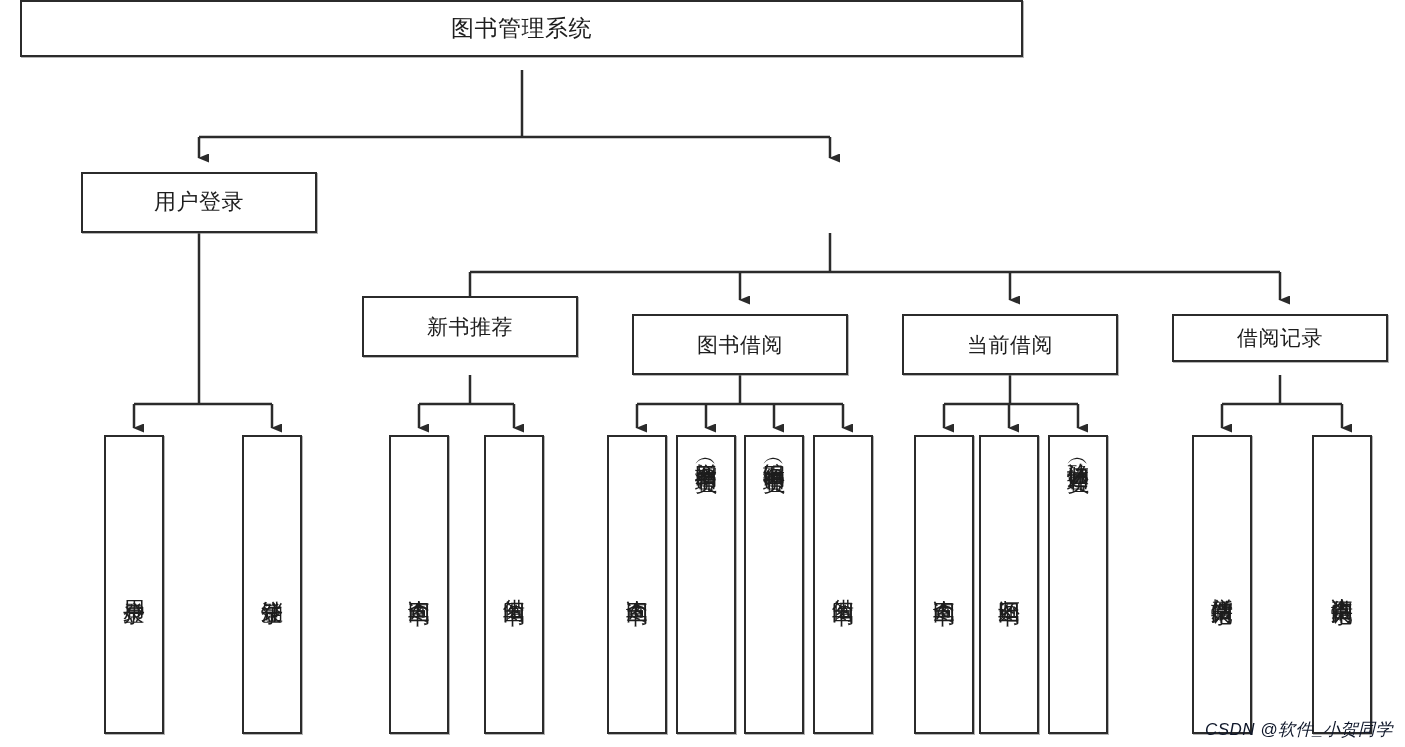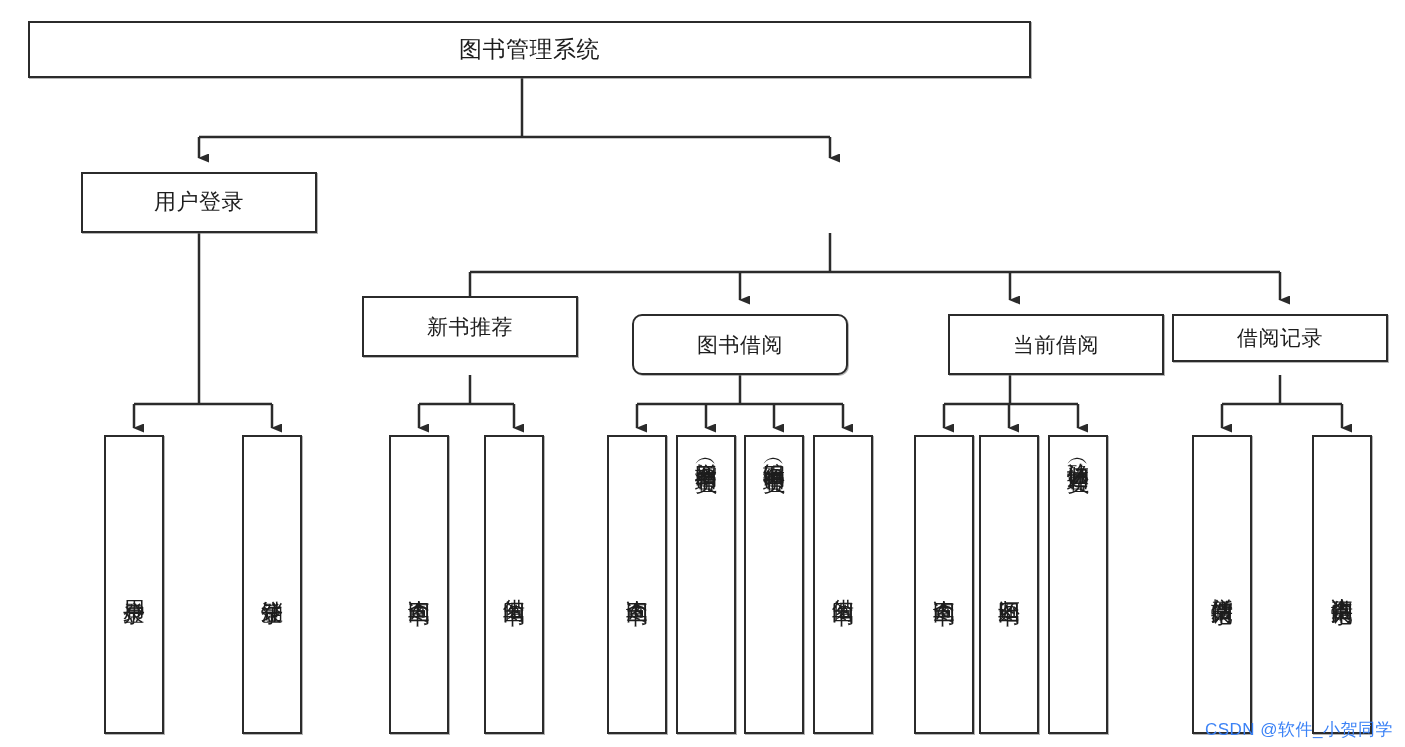--- a/index.html
+++ b/index.html
@@ -59,23 +59,24 @@
   }
   .node.leaf.centered {
     align-items: center;
     padding-top: 0;
   }
   .watermark {
     position: absolute;
     right: 12px;
     bottom: 6px;
     font-size: 17px;
-    color: #3b82f6;
+    color: #0f172a;
     white-space: nowrap;
     letter-spacing: 0.5px;
+    font-style: italic;
   }
 </style>
 </head>
 <body>
 
 <div id="canvas">
 
   <svg class="connectors" viewBox="0 0 1405 747">
     <defs>
       <marker id="arrow" markerWidth="10" markerHeight="11" refX="4.5" refY="10" orient="auto" markerUnits="userSpaceOnUse">
@@ -119,35 +120,35 @@
       <path d="M1009,404 L1009,428" marker-end="url(#arrow)"></path>
       <path d="M1078,404 L1078,428" marker-end="url(#arrow)"></path>
 
       <path d="M1280,375 L1280,404"></path>
       <path d="M1222,404 L1342,404"></path>
       <path d="M1222,404 L1222,428" marker-end="url(#arrow)"></path>
       <path d="M1342,404 L1342,428" marker-end="url(#arrow)"></path>
     </g>
   </svg>
 
-  <div class="node root" style="left:20px; top:21px; width:1003px; height:57px;margin-left:8px;">
+  <div class="node root" style="left:20px; top:0; width:1003px; height:57px;">
     <span class="label">图书管理系统</span>
   </div>
 
   <div class="node level2" style="left:81px; top:172px; width:236px; height:61px;">
     <span class="label">用户登录</span>
   </div>
 
   <div class="node level3" style="left:362px; top:296px; width:216px; height:61px;">
     <span class="label">新书推荐</span>
   </div>
-  <div class="node level3" style="left:632px; top:314px; width:216px; height:61px;border-radius:10px;">
+  <div class="node level3" style="left:632px; top:314px; width:216px; height:61px;">
     <span class="label">图书借阅</span>
   </div>
-  <div class="node level3" style="left:948px; top:314px; width:216px; height:61px;">
+  <div class="node level3" style="left:902px; top:314px; width:216px; height:61px;">
     <span class="label">当前借阅</span>
   </div>
   <div class="node level3" style="left:1172px; top:314px; width:216px; height:48px;">
     <span class="label">借阅记录</span>
   </div>
 
   <div class="node leaf centered" style="left:104px; top:435px; width:60px; height:299px;">
     <span class="label">用户登录</span>
   </div>
   <div class="node leaf centered" style="left:242px; top:435px; width:60px; height:299px;">

